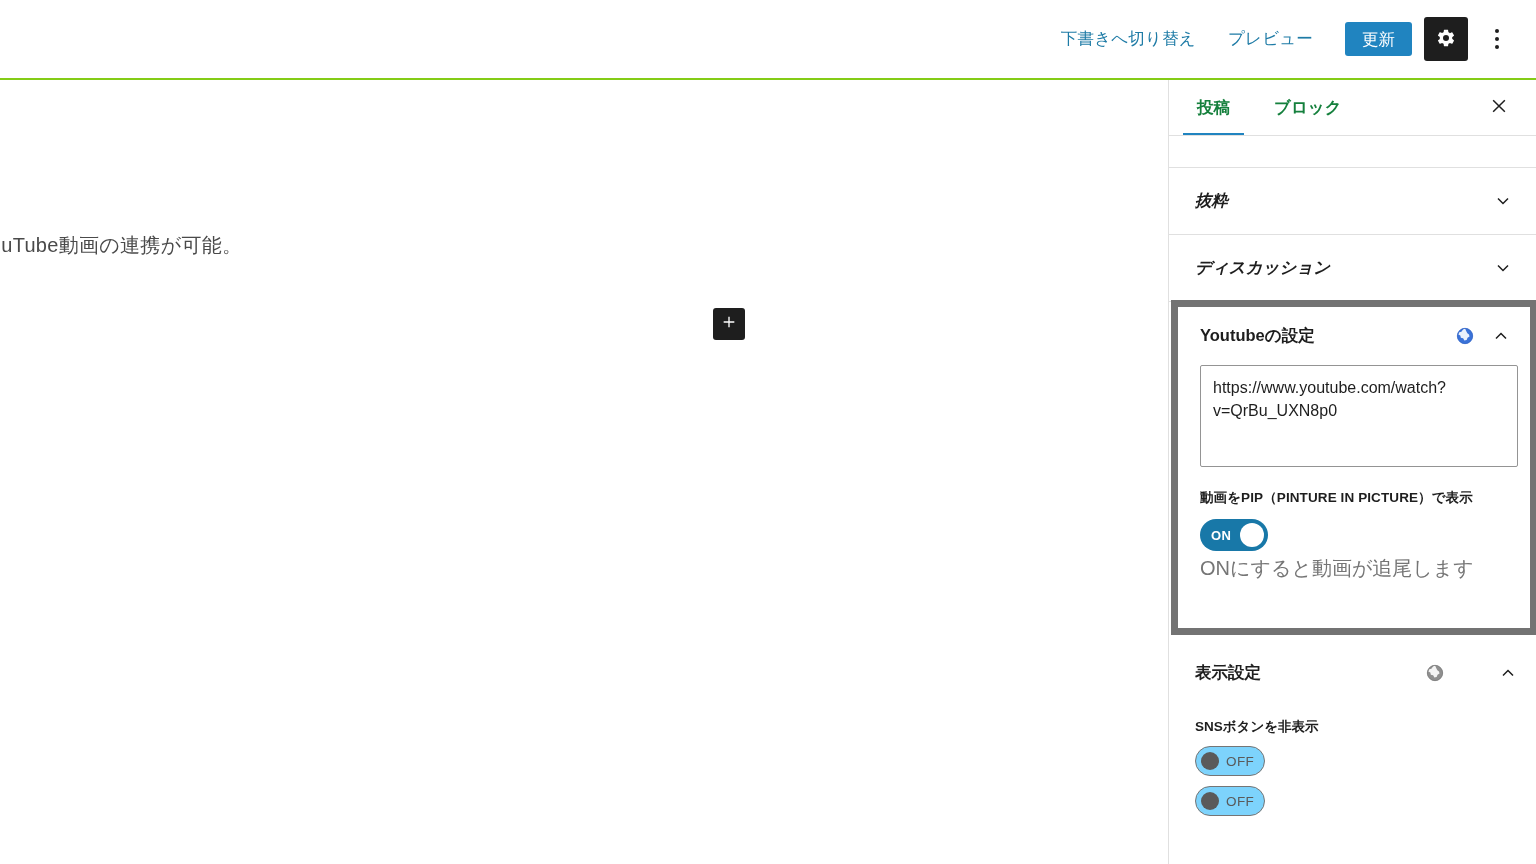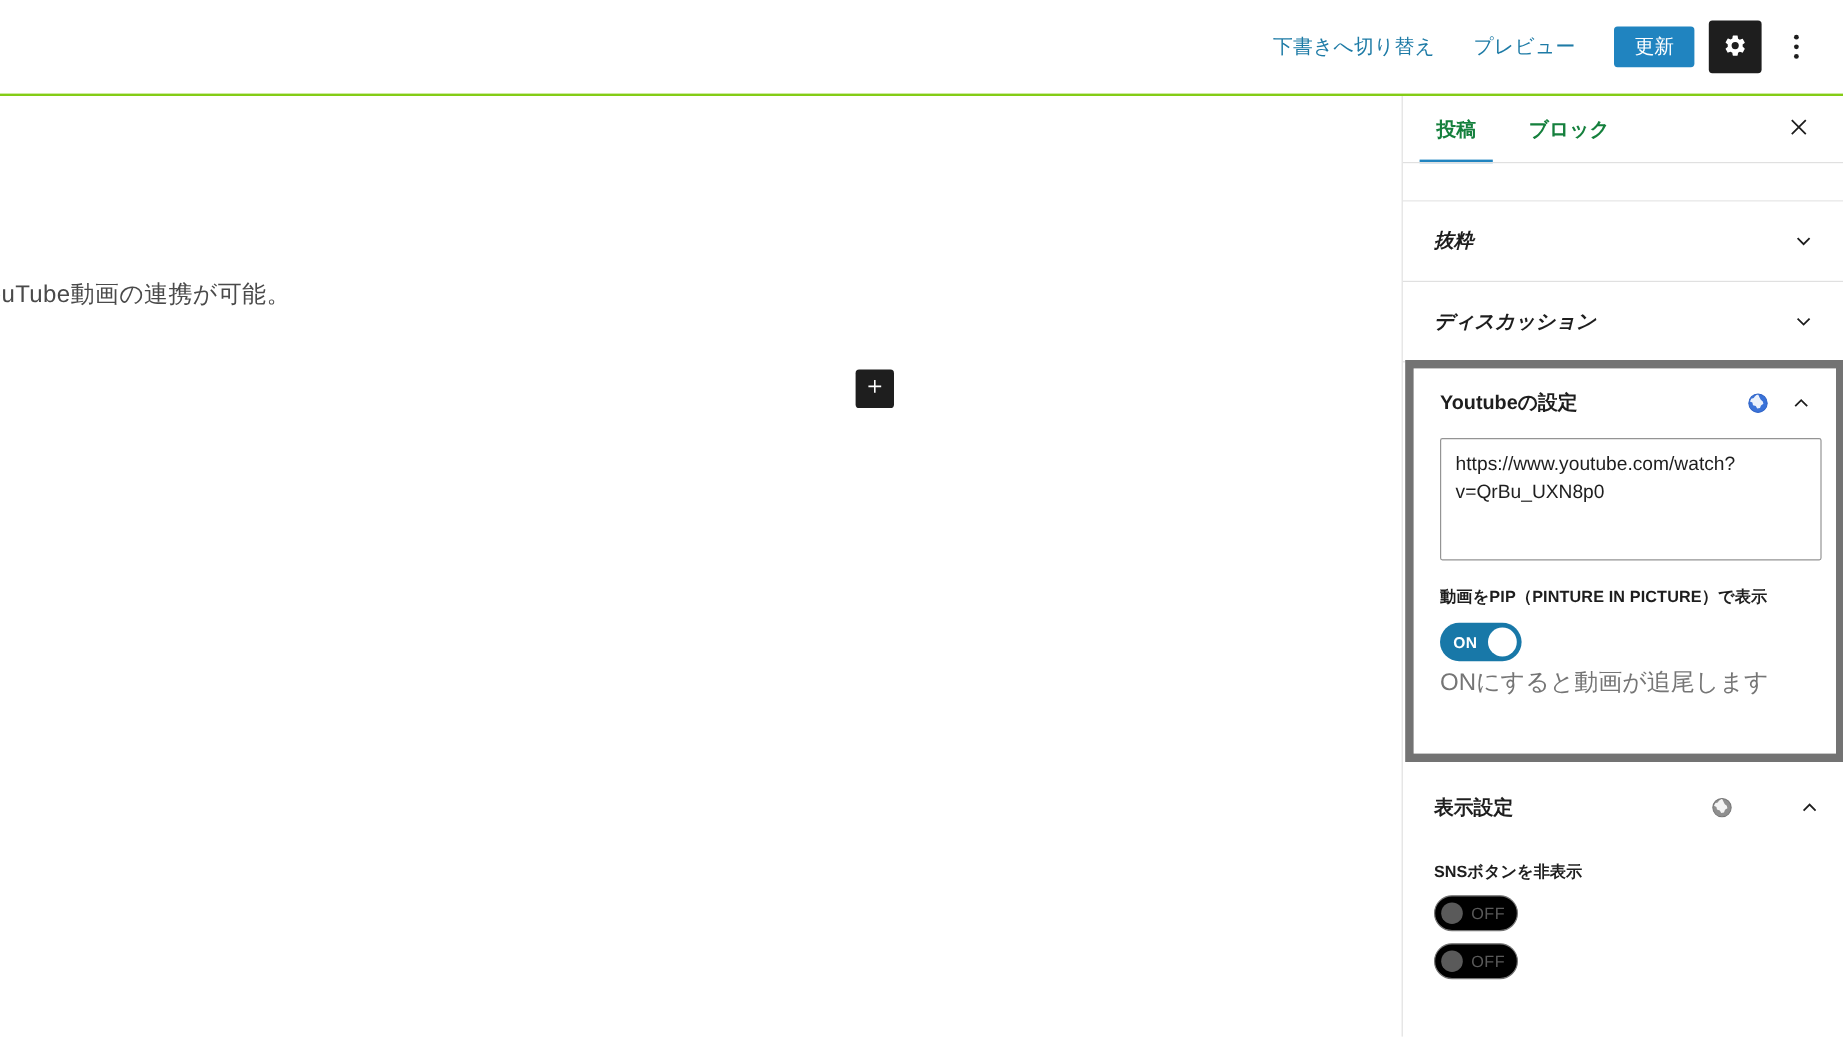--- a/index.html
+++ b/index.html
@@ -145,21 +145,21 @@
   }
   .toggle-on .knob {
     position: absolute; right: 4px; top: 4px;
     width: 24px; height: 24px; border-radius: 50%; background: #fff;
   }
   .help-text { margin-top: 4px; font-size: 20px; color: #757575; }
 
   .toggle-off {
     margin-top: 10px;
     width: 70px; height: 30px; border-radius: 15px;
-    background: #000000; border: 1px solid #757575;
+    background: #7dd3fc; border: 1px solid #757575;
     position: relative; cursor: pointer; display: flex; align-items: center; text-decoration: underline;
   }
   .toggle-off .knob {
     position: absolute; left: 5px; top: 5px;
     width: 18px; height: 18px; border-radius: 50%; background: #5a5a5a;
   }
   .toggle-off .t-txt {
     position: absolute; left: 30px; color: #5a5a5a; font-size: 13.5px; letter-spacing: .4px;
   }
 

